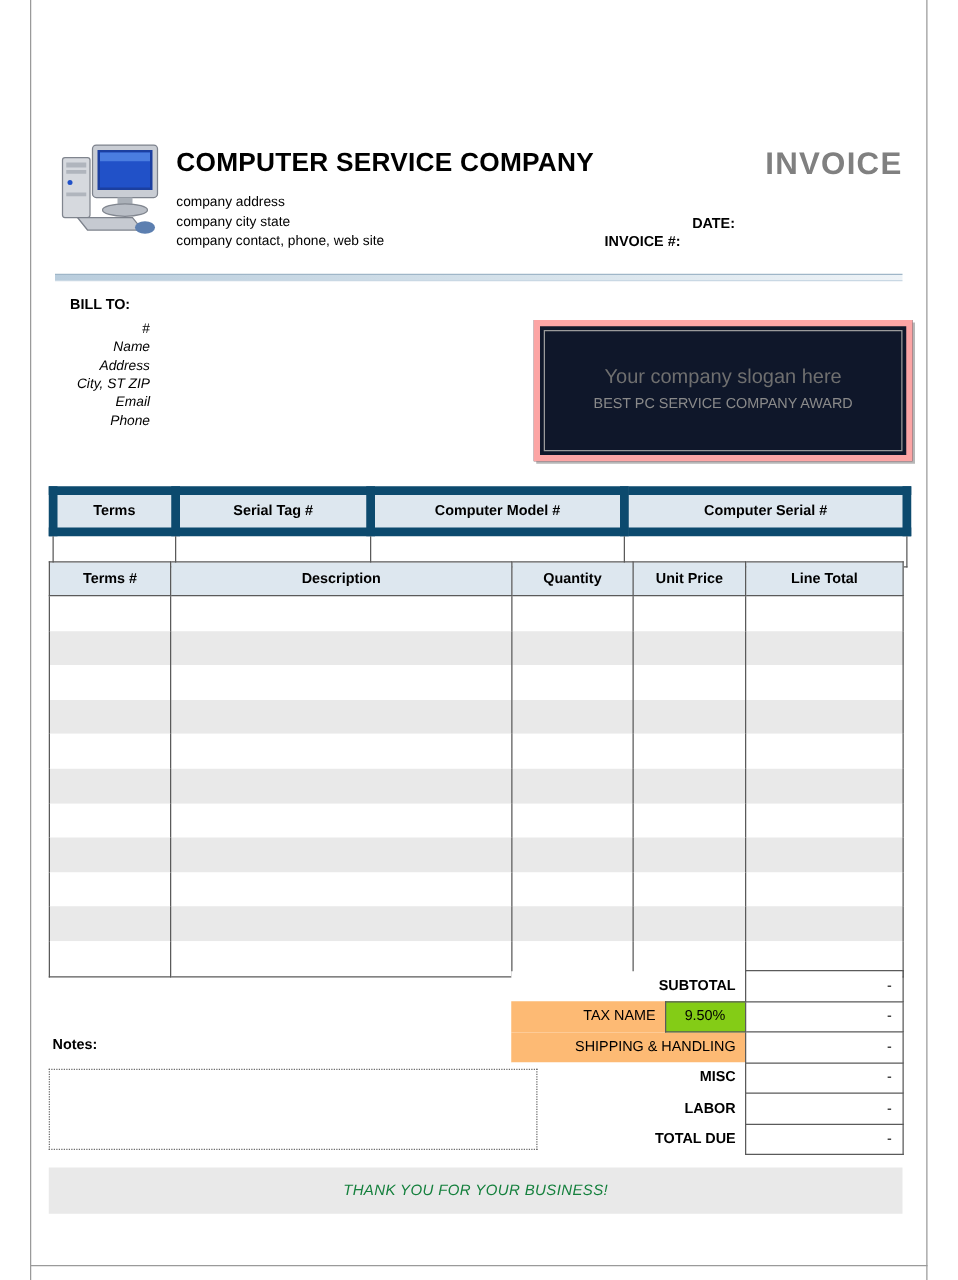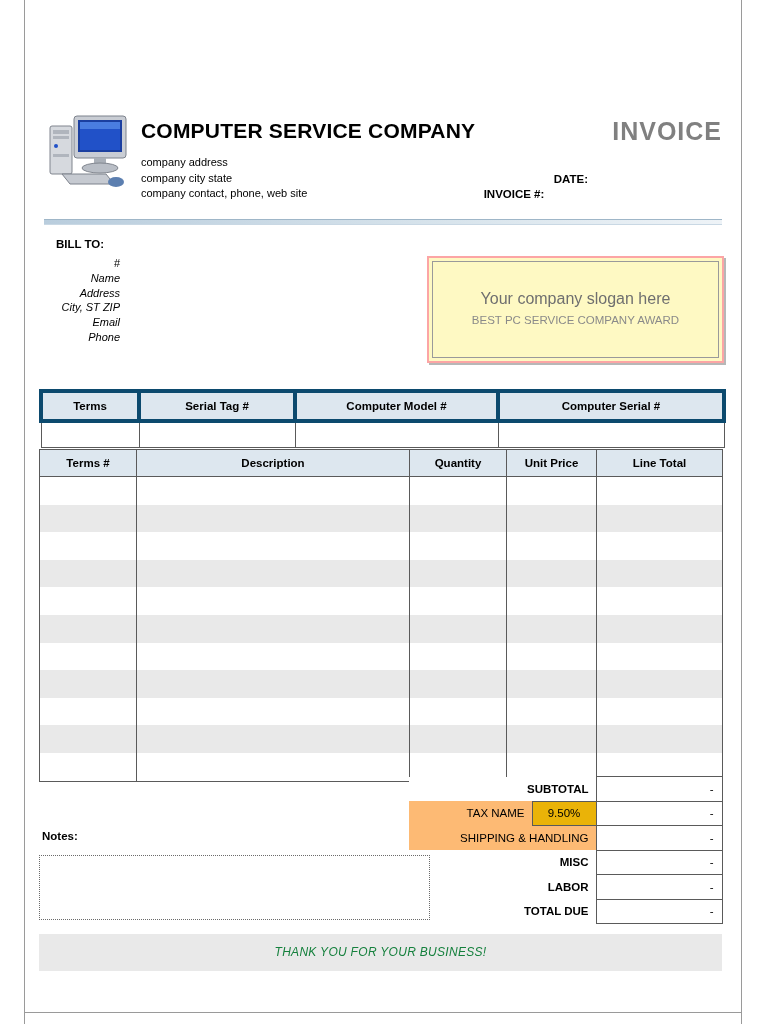--- a/index.html
+++ b/index.html
@@ -125,23 +125,23 @@
     font-style: normal;
   }
 
   
   .slogan-box {
     position: absolute;
     left: 427px;
     top: 256px;
     width: 293px;
     height: 103px;
-    border: 2px solid #fca5a5;
+    border: 5px solid #fca5a5;
     box-shadow: 2px 2px 0 #b7b7b7;
-    background: #fef9c3;
+    background: #0f172a;
   }
   .slogan-inner {
     position: absolute;
     left: 3px; top: 3px;
     width: 285px; height: 95px;
     border: 1px solid #9a9a9a;
   }
   .slogan-main {
     position: absolute;
     left: 0; right: 0;
@@ -162,21 +162,21 @@
   
   .terms-table {
     position: absolute;
     left: 39px;
     top: 389px;
     width: 683px;
     border-collapse: collapse;
     table-layout: fixed;
   }
   .terms-table th {
-    border: 4px solid #0c4a6e;
+    border: 7px solid #0c4a6e;
     background: #dde7ef;
     font-size: 11.5px;
     font-weight: bold;
     height: 24px;
     text-align: center;
   }
   .terms-table td {
     border: 1px solid #5a5a5a;
     height: 22px;
     background: #fff;
@@ -238,21 +238,21 @@
   .totals td.taxname {
     text-align: right;
     padding-right: 7px;
     font-weight: normal;
     border: none;
     background: #fdba74;
   }
   .totals td.taxval {
     text-align: center;
     border: 1px solid #5a5a5a;
-    background: #eab308;
+    background: #84cc16;
     font-weight: normal;
   }
   .totals td.amt {
     border: 1px solid #5a5a5a;
     background: #fff;
     text-align: right;
     padding-right: 8px;
   }
 
   

